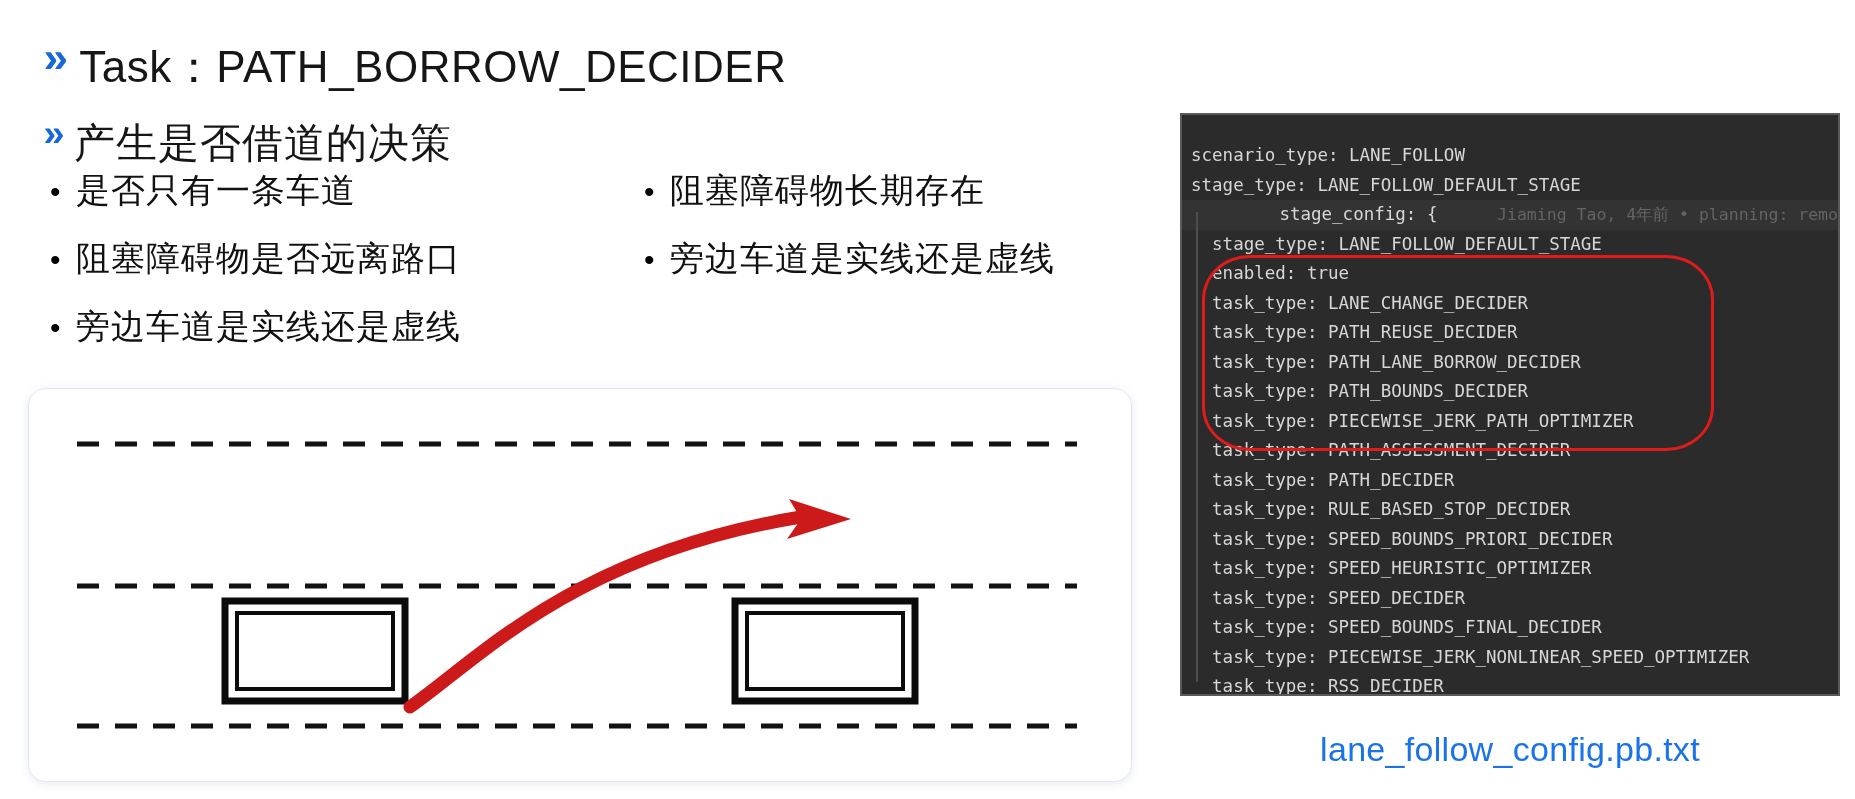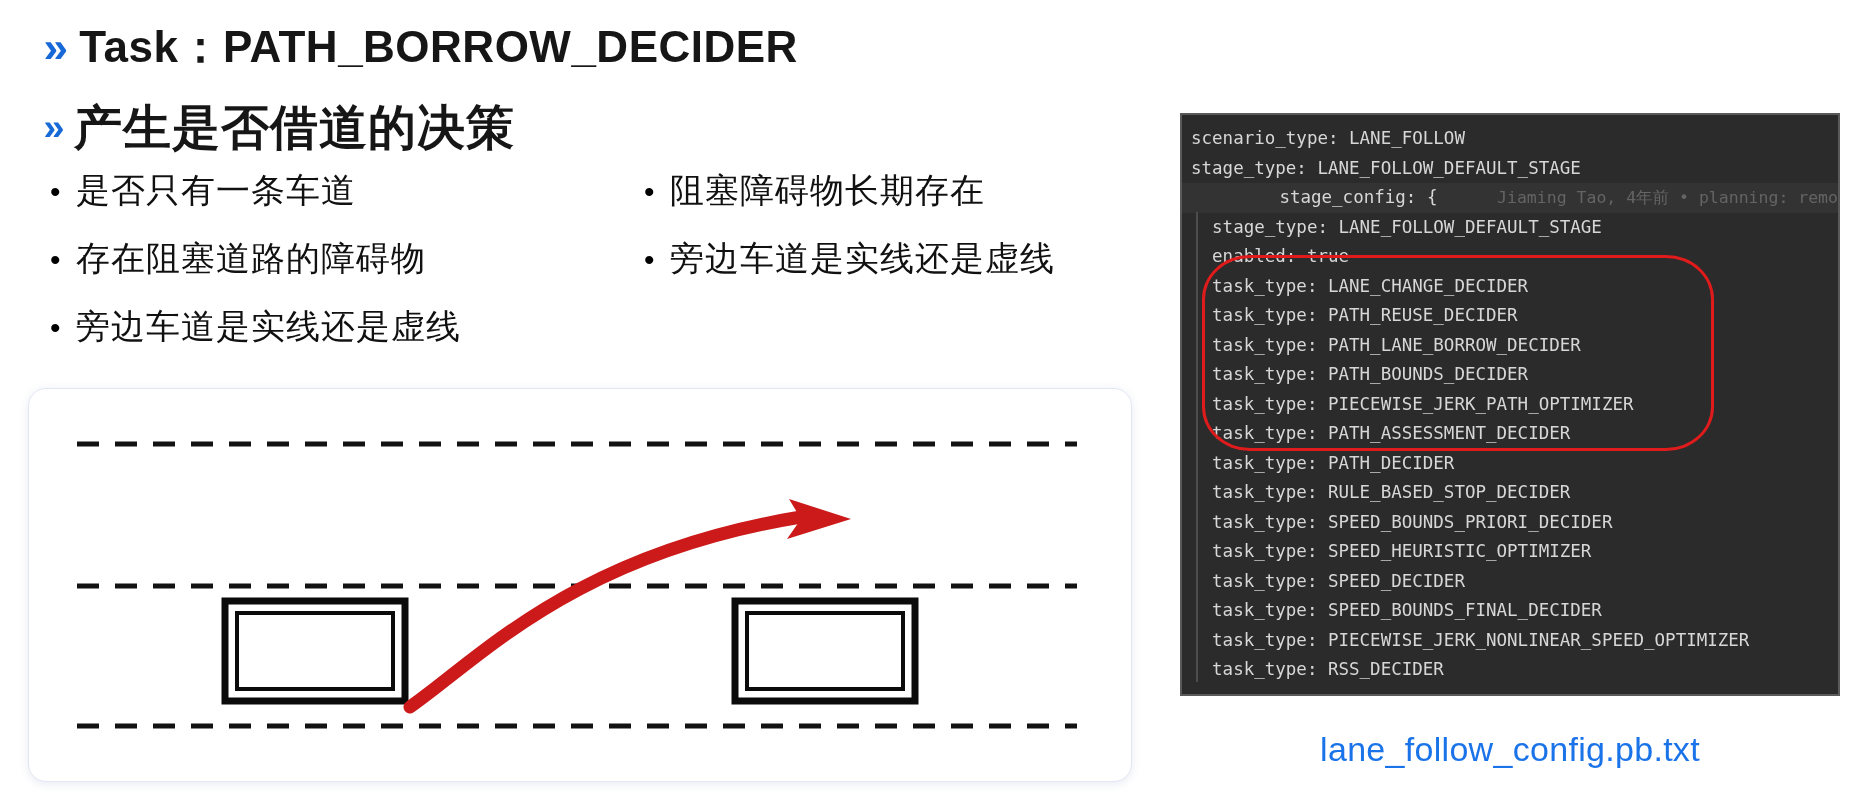--- a/index.html
+++ b/index.html
@@ -40,26 +40,27 @@
     line-height: 1;
     letter-spacing: -2px;
     margin-right: 14px;
     display: inline-block;
     transform: scaleX(1.05);
   }
   .r2 .chevron { font-size: 36px; margin-right: 12px; }
 
   .headline-text {
     font-size: 44px;
-    font-weight: 700;
+    font-weight: 400;
     letter-spacing: 0.5px;
     color: #161616;
+    margin-top: 20px;
   }
   .r2 .headline-text {
-    font-size: 48px;
+    font-size: 41px;
     letter-spacing: 1px;
   }
 
   .bullets {
     position: absolute;
     left: 44px;
     top: 168px;
     width: 1110px;
   }
   .bullet-grid {
@@ -119,20 +120,21 @@
     overflow: hidden;
   }
   .code-inner {
     position: relative;
     padding: 9px 0 0 0;
     font-family: "DejaVu Sans Mono", "Liberation Mono", monospace;
     font-size: 17.5px;
     line-height: 29.5px;
     color: #d7d7d7;
     white-space: pre;
+    margin-top: 17px;
   }
   .code-line {
     position: relative;
     height: 29.5px;
     padding-left: 9px;
     white-space: pre;
   }
   .code-line.hl {
     background: #333333;
     text-align: right;
@@ -191,21 +193,21 @@
   <div class="bullets">
     <div class="bullet-grid">
 
       <div class="bullet-item c1 l1">
         <span class="bullet-dot">•</span>
         <span class="bullet-label">是否只有一条车道</span>
       </div>
 
       <div class="bullet-item c1 l2">
         <span class="bullet-dot">•</span>
-        <span class="bullet-label">存在阻塞道路的障碍物</span>
+        <span class="bullet-label">阻塞障碍物是否远离路口</span>
       </div>
 
       <div class="bullet-item c1 l3">
         <span class="bullet-dot">•</span>
         <span class="bullet-label">旁边车道是实线还是虚线</span>
       </div>
 
       <div class="bullet-item c2 l1">
         <span class="bullet-dot">•</span>
         <span class="bullet-label">阻塞障碍物长期存在</span>

